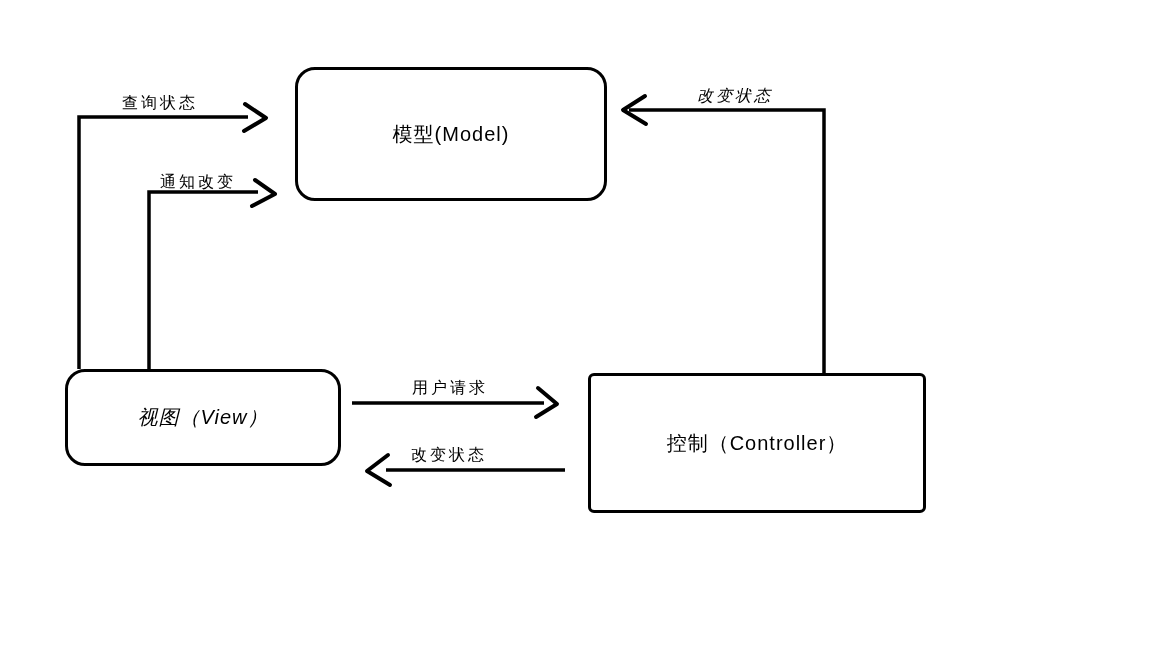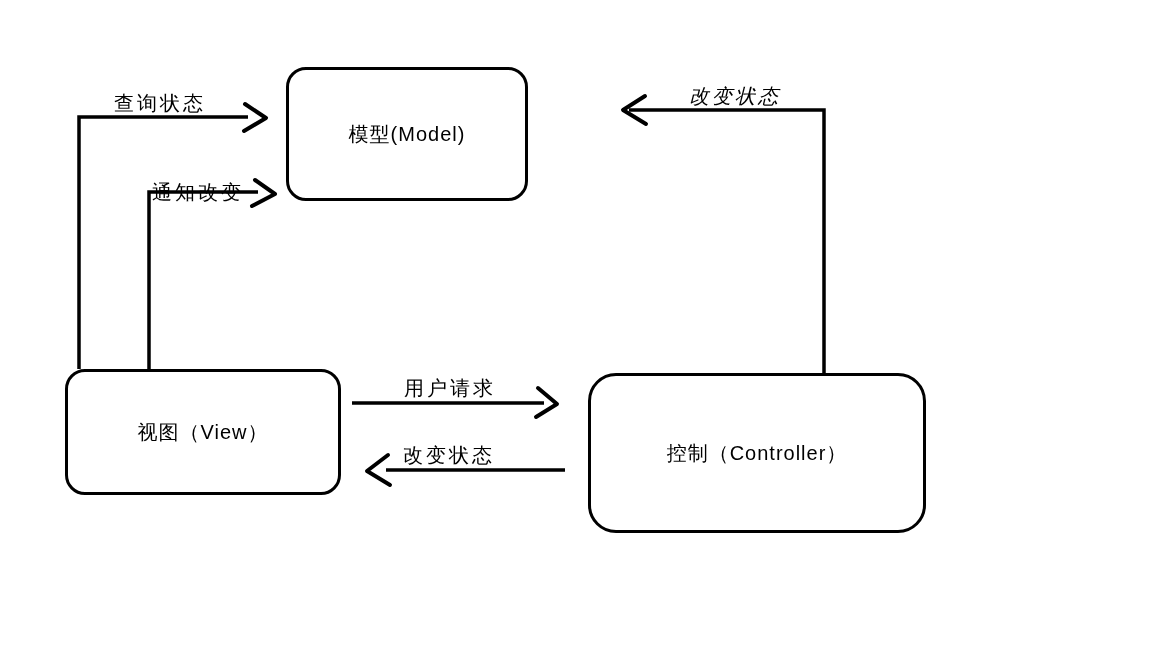--- a/index.html
+++ b/index.html
@@ -43,34 +43,34 @@
     border: 3px solid #000000;
     border-radius: 20px;
     background: #ffffff;
     display: flex;
     align-items: center;
     justify-content: center;
     font-size: 20px;
     letter-spacing: 1px;
     white-space: nowrap;
   }
-  .node-model      { left: 286px; top: 67px;  width: 242px; height: 134px; }
-  .node-view       { left: 65px;  top: 369px; width: 276px; height: 126px; }
-  .node-controller { left: 588px; top: 373px; width: 338px; height: 160px; border-radius: 28px; }
+  .node-model      { left: 295px; top: 67px;  width: 312px; height: 134px; }
+  .node-view       { left: 65px;  top: 369px; width: 276px; height: 97px; font-style: italic; }
+  .node-controller { left: 588px; top: 373px; width: 338px; height: 140px; border-radius: 6px; }
 
   .edge-label {
     position: absolute;
     transform: translateX(-50%);
-    font-size: 20px;
+    font-size: 16px;
     letter-spacing: 3px;
     white-space: nowrap;
     line-height: 24px;
   }
   .lbl-query   { left: 160px; top: 91px;  }
-  .lbl-notify  { left: 198px; top: 180px; }
+  .lbl-notify  { left: 198px; top: 170px; }
   .lbl-change  { left: 735px; top: 84px; font-style: italic;  }
   .lbl-request { left: 450px; top: 376px; text-align: center; }
   .lbl-select  { left: 449px; top: 443px; }
 </style>
 </head>
 <body>
 
 <div class="canvas">
 
   <svg class="wires" viewBox="0 0 1152 648" xmlns="http://www.w3.org/2000/svg">

